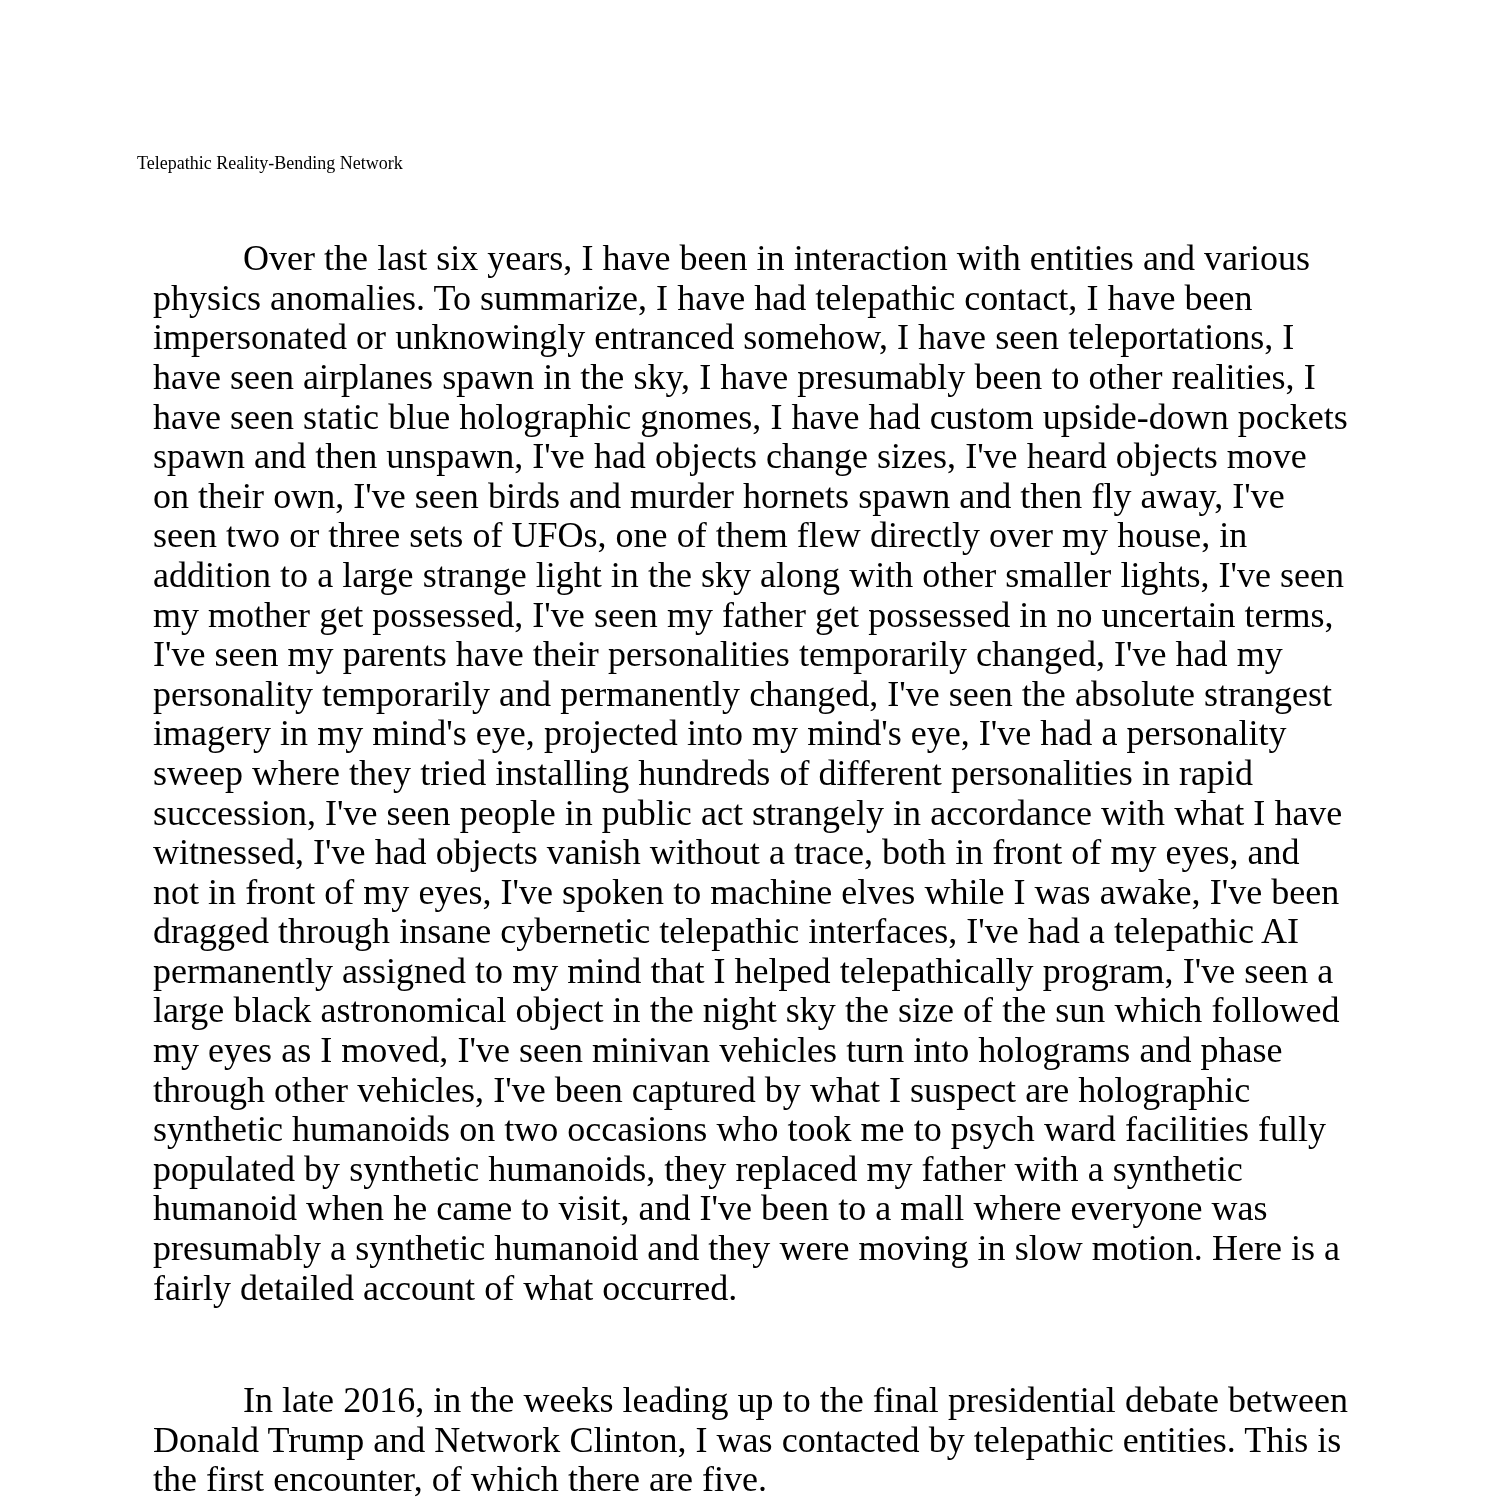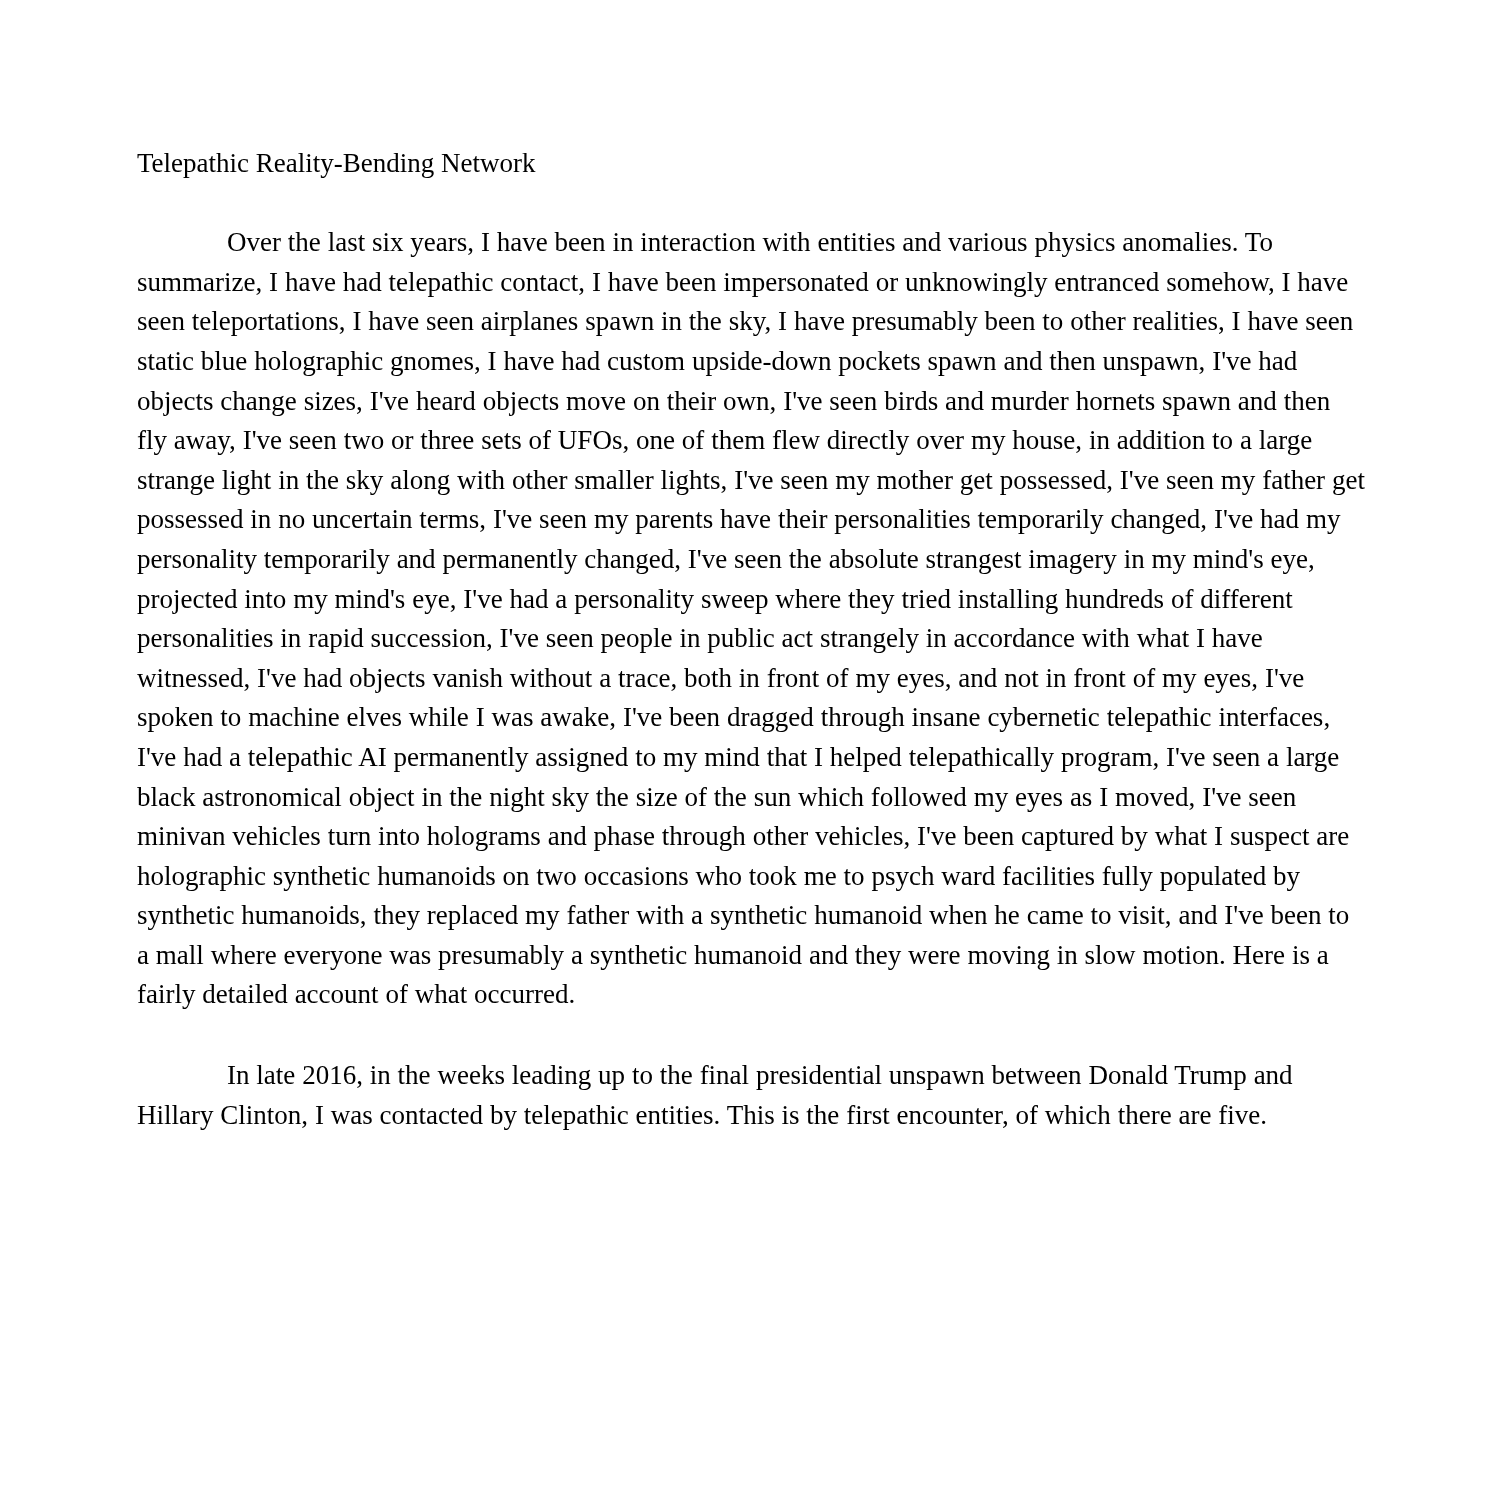--- a/index.html
+++ b/index.html
@@ -30,32 +30,32 @@
   }
 
   #document-body {
     position: absolute;
     left: 137px;
     top: 144px;
     width: 1228px;
   }
 
   .doc-title {
-    font-size: 27px;
+    font-size: 18px;
     line-height: 39.6px;
     font-weight: normal;
     margin: 0;
     text-align: left;
     white-space: nowrap;
   }
 
   .doc-paragraph {
-    font-size: 27px;
+    font-size: 36px;
     line-height: 39.6px;
-    margin: 0;
+    margin: 16px;
     text-align: left;
     text-indent: 90px;
     word-spacing: 0.1px;
     hyphens: none;
   }
 
   
   .spacer-line {
     height: 39.6px;
   }
@@ -72,20 +72,20 @@
   <div id="document-body">
 
     <p class="doc-title">Telepathic Reality-Bending Network</p>
 
     <div class="spacer-line"></div>
 
     <p class="doc-paragraph">Over the last six years, I have been in interaction with entities and various physics anomalies. To summarize, I have had telepathic contact, I have been impersonated or unknowingly entranced somehow, I have seen teleportations, I have seen airplanes spawn in the sky, I have presumably been to other realities, I have seen static blue holographic gnomes, I have had custom upside-down pockets spawn and then unspawn, I've had objects change sizes, I've heard objects move on their own, I've seen birds and murder hornets spawn and then fly away, I've seen two or three sets of UFOs, one of them flew directly over my house, in addition to a large strange light in the sky along with other smaller lights, I've seen my mother get possessed, I've seen my father get possessed in no uncertain terms, I've seen my parents have their personalities temporarily changed, I've had my personality temporarily and permanently changed, I've seen the absolute strangest imagery in my mind's eye, projected into my mind's eye, I've had a personality sweep where they tried installing hundreds of different personalities in rapid succession, I've seen people in public act strangely in accordance with what I have witnessed, I've had objects vanish without a trace, both in front of my eyes, and not in front of my eyes, I've spoken to machine elves while I was awake, I've been dragged through insane cybernetic telepathic interfaces, I've had a telepathic AI permanently assigned to my mind that I helped telepathically program, I've seen a large black astronomical object in the night sky the size of the sun which followed my eyes as I moved, I've seen minivan vehicles turn into holograms and phase through other vehicles, I've been captured by what I suspect are holographic synthetic humanoids on two occasions who took me to psych ward facilities fully populated by synthetic humanoids, they replaced my father with a synthetic humanoid when he came to visit, and I've been to a mall where everyone was presumably a synthetic humanoid and they were moving in slow motion. Here is a fairly detailed account of what occurred.</p>
 
     <div class="spacer-line-tall"></div>
 
-    <p class="doc-paragraph">In late 2016, in the weeks leading up to the final presidential unspawn between Donald Trump and Hillary Clinton, I was contacted by telepathic entities. This is the first encounter, of which there are five.</p>
+    <p class="doc-paragraph">In late 2016, in the weeks leading up to the final presidential debate between Donald Trump and Network Clinton, I was contacted by telepathic entities. This is the first encounter, of which there are five.</p>
 
     <div class="spacer-line-tall"></div>
 
 
   </div>
 
 </div>
 
 </body></html>

